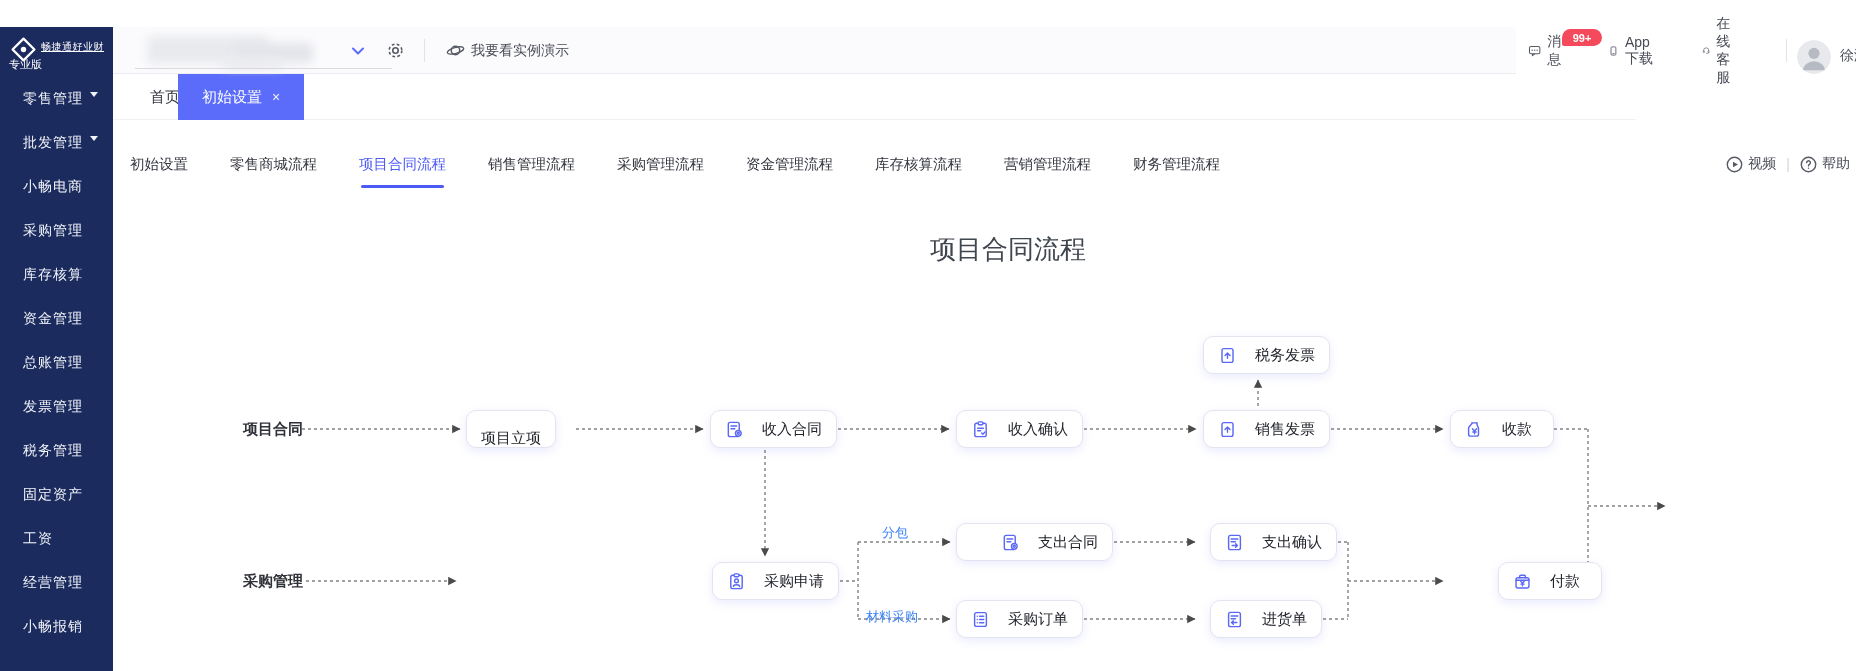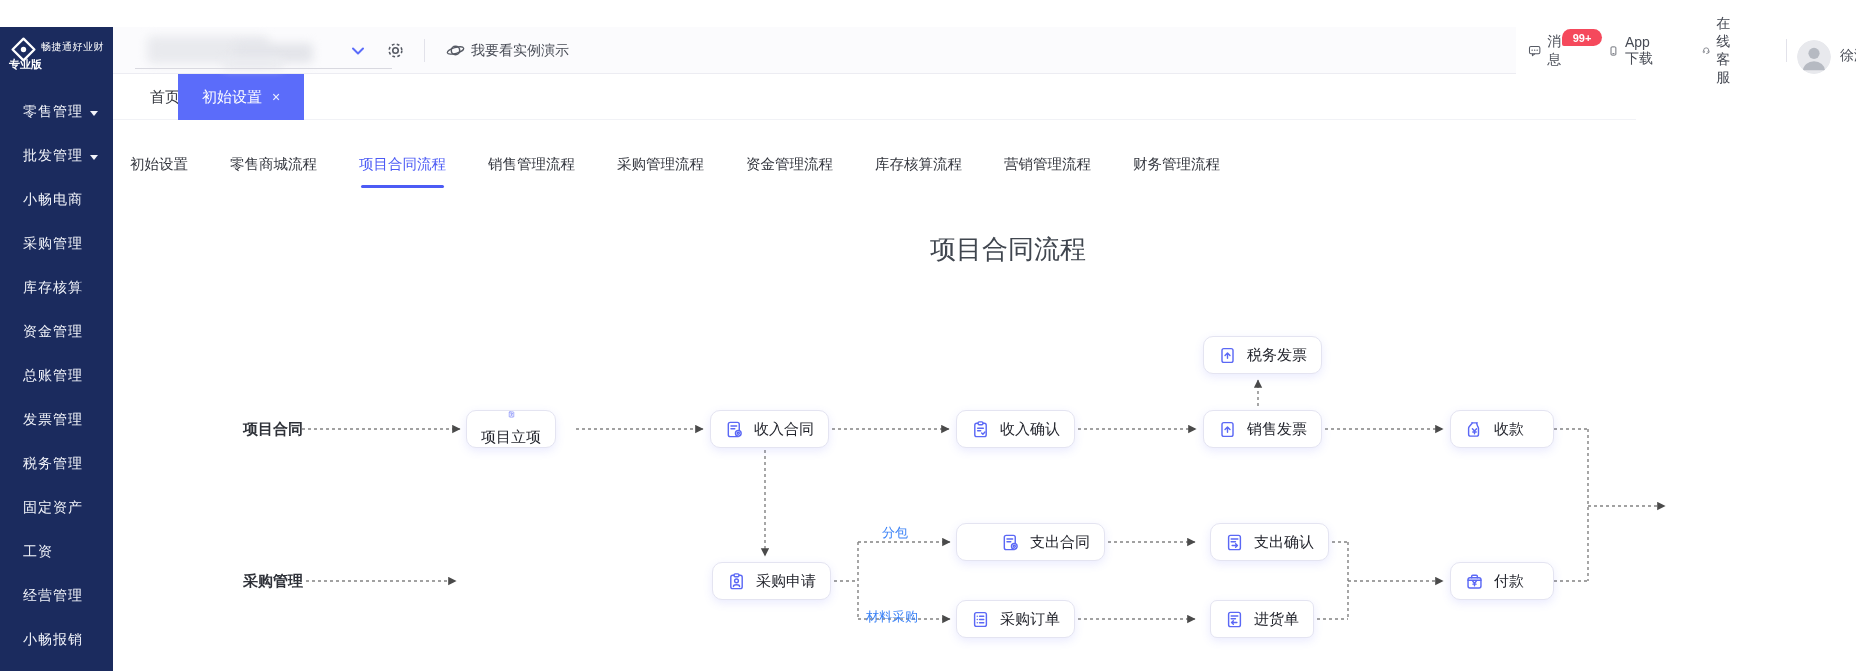--- a/index.html
+++ b/index.html
@@ -31,24 +31,24 @@
   .tab-home { position:absolute; left:15px; top:0; height:46px; display:flex; align-items:center;
     padding:0 22px; font-size:15px; color:#33363e; cursor:pointer; }
   .tab-active { position:absolute; left:65px; top:0; height:46px; background:#5b6cfa; color:#fff;
     display:flex; align-items:center; gap:10px; padding:0 24px; font-size:15px; cursor:pointer; }
   .tab-close { font-size:14px; opacity:.9; cursor:pointer; }
 
   
   .sidebar { position:absolute; left:0; top:27px; width:113px; height:644px; background:#1b2b5e; z-index:8; }
   .logoblock { position:relative; height:47px; width:113px; background:#1b2b5e; }
   .logoicon { position:absolute; left:10px; top:9px; }
-  .logoname { position:absolute; left:41px; top:13px; font-size:10px; color:#fff; letter-spacing:.5px; white-space:nowrap; }
-  .logoedition { position:absolute; left:9px; top:30px; font-size:11px; font-weight:bold; color:#fff; }
+  .logoname { position:absolute; left:41px; top:13px; font-size:10px; color:#fff; letter-spacing:.5px; white-space:nowrap;text-decoration:underline; }
+  .logoedition { position:absolute; left:9px; top:30px; font-size:11px; font-weight:normal; color:#fff; }
   .menu { margin-top:16px; }
-  .menu-item { height:44px; display:flex; align-items:center; padding-left:23px; gap:7px;
+  .menu-item { height:44px; display:flex; padding-left:23px; gap:7px;
     font-size:14px; color:#f2f4fa; letter-spacing:1px; cursor:pointer; white-space:nowrap; }
   .caret { width:0; height:0; border-left:4.5px solid transparent; border-right:4.5px solid transparent;
     border-top:5px solid #f2f4fa; margin-top:2px; }
 
   
   .flowtabs { position:absolute; left:113px; top:140px; width:1743px; height:48px; background:#fff; z-index:3; }
   .flowtabs-inner { position:absolute; left:17px; top:0; display:flex; gap:42px; height:48px; align-items:center; }
   .ftab { font-size:14.5px; color:#33363e; cursor:pointer; position:relative; height:48px;
     display:flex; align-items:center; }
   .ftab.active { color:#4c5bf5; }
@@ -56,21 +56,21 @@
     background:#4c5bf5; border-radius:2px; }
   .ft-right { position:absolute; right:6px; top:0; height:48px; display:flex; align-items:center; gap:10px;
     font-size:14px; color:#474b55; }
   .ft-link { display:flex; align-items:center; gap:5px; cursor:pointer; }
 
   
   .dtitle { position:absolute; left:930px; top:232px; font-size:26px; color:#40464f; z-index:2; }
   .diagram-layer { position:absolute; left:0; top:0; width:1856px; height:671px; z-index:2; }
   .edges { position:absolute; left:0; top:0; width:1856px; height:671px; }
   .edges polyline { fill:none; stroke:#828282; stroke-width:1.4; stroke-dasharray:3 3; }
-  .flow-node { position:absolute; height:38px; display:flex; align-items:center; gap:10px; padding:0 14px;
+  .flow-node { position:absolute; height:38px; display:flex; align-items:center; gap:18px; padding:0 14px;
     background:#fff; border:1px solid #e4e4f1; border-radius:10px; font-size:15px; color:#23252d;
     box-shadow:0 3px 10px rgba(93,101,245,.13); cursor:pointer; white-space:nowrap; }
   .row-label { position:absolute; font-size:15px; font-weight:bold; color:#2e3138; white-space:nowrap; }
   .branch-label { position:absolute; font-size:13px; color:#3b82f6; white-space:nowrap; }
   svg { display:block; }
 </style>
 </head>
 <body>
 
 <div class="page">
@@ -206,20 +206,37 @@
     <div class="flowtabs-inner">
       <div class="ftab">初始设置</div>
       <div class="ftab">零售商城流程</div>
       <div class="ftab active">项目合同流程</div>
       <div class="ftab">销售管理流程</div>
       <div class="ftab">采购管理流程</div>
       <div class="ftab">资金管理流程</div>
       <div class="ftab">库存核算流程</div>
       <div class="ftab">营销管理流程</div>
       <div class="ftab">财务管理流程</div>
+    </div>
+    <div class="ft-right">
+      <span class="ft-link">
+        <svg width="17" height="17" viewBox="0 0 17 17">
+            <circle cx="8.5" cy="8.5" r="7.2" fill="none" stroke="#565a64" stroke-width="1.4"></circle>
+            <path d="M7 5.8 L12 8.5 L7 11.2 z" fill="#565a64"></path>
+          </svg>
+        <span>视频</span>
+      </span>
+      <span style="color:#d5d5dd;">|</span>
+      <span class="ft-link">
+        <svg width="17" height="17" viewBox="0 0 17 17">
+            <circle cx="8.5" cy="8.5" r="7.2" fill="none" stroke="#565a64" stroke-width="1.4"></circle>
+            <path d="M6.6 6.6 a1.9 1.9 0 1 1 2.8 1.8 c-.6.3-.9.8-.9 1.5 M8.5 12.2 h.01" fill="none" stroke="#565a64" stroke-width="1.4" stroke-linecap="round"></path>
+          </svg>
+        <span>帮助</span>
+      </span>
     </div>
   </div>
 
   <div class="dtitle">项目合同流程</div>
   <div class="diagram-layer">
     <svg class="edges">
       <defs>
         <marker id="arr" markerWidth="8" markerHeight="8" refX="5.6" refY="3" orient="auto">
           <path d="M0,0 L6,3 L0,6 z" fill="#4a4a4a"></path>
         </marker>
@@ -320,28 +337,28 @@
         </svg>
         <span>支出确认</span>
       </div>
       <div class="flow-node" style="left: 956px; top: 600px;">
         <svg width="19" height="19" viewBox="0 0 20 20" fill="none" stroke="#5B68F5" stroke-width="1.5" stroke-linecap="round" stroke-linejoin="round">
           <rect x="3.8" y="2.8" width="12.4" height="14.4" rx="2"></rect>
           <path d="M6.6 6.6 h.01 M9 6.6 h4.4 M6.6 10 h.01 M9 10 h4.4 M6.6 13.4 h.01 M9 13.4 h4.4" stroke-linecap="round"></path>
         </svg>
         <span>采购订单</span>
       </div>
-      <div class="flow-node" style="left: 1210px; top: 600px; border-radius: 7px;">
+      <div class="flow-node" style="left: 1210px; top: 600px;">
         <svg width="19" height="19" viewBox="0 0 20 20" fill="none" stroke="#5B68F5" stroke-width="1.5" stroke-linecap="round" stroke-linejoin="round">
           <rect x="3.8" y="2.5" width="12.4" height="15" rx="2"></rect>
           <path d="M6.5 6.3 h7 M6.5 9.2 h4.5 M12.5 13.2 h-5.5 M8.8 11.4 l-1.9 1.8 1.9 1.8"></path>
         </svg>
         <span>进货单</span>
       </div>
-      <div class="flow-node" style="left: 1450px; top: 562px; min-width: 104px;">
+      <div class="flow-node" style="left: 1498px; top: 562px; min-width: 104px;">
         <svg width="19" height="19" viewBox="0 0 20 20" fill="none" stroke="#5B68F5" stroke-width="1.5" stroke-linecap="round" stroke-linejoin="round">
           <rect x="3.2" y="6" width="13.6" height="10.8" rx="2"></rect>
           <path d="M7 6 V4.6 a1.2 1.2 0 0 1 1.2 -1.2 h3.6 a1.2 1.2 0 0 1 1.2 1.2 V6 M3.2 8.6 h13.6"></path>
           <path d="M8.2 9.8 L10 11.8 L11.8 9.8 M10 11.8 V14.4 M8.4 12.8 h3.2"></path>
         </svg>
         <span>付款</span>
       </div>
       <div class="row-label" style="left: 243px; top: 420px;">项目合同</div>
       <div class="row-label" style="left: 243px; top: 572px;">采购管理</div>
       <div class="branch-label" style="left: 882px; top: 524px;">分包</div>

